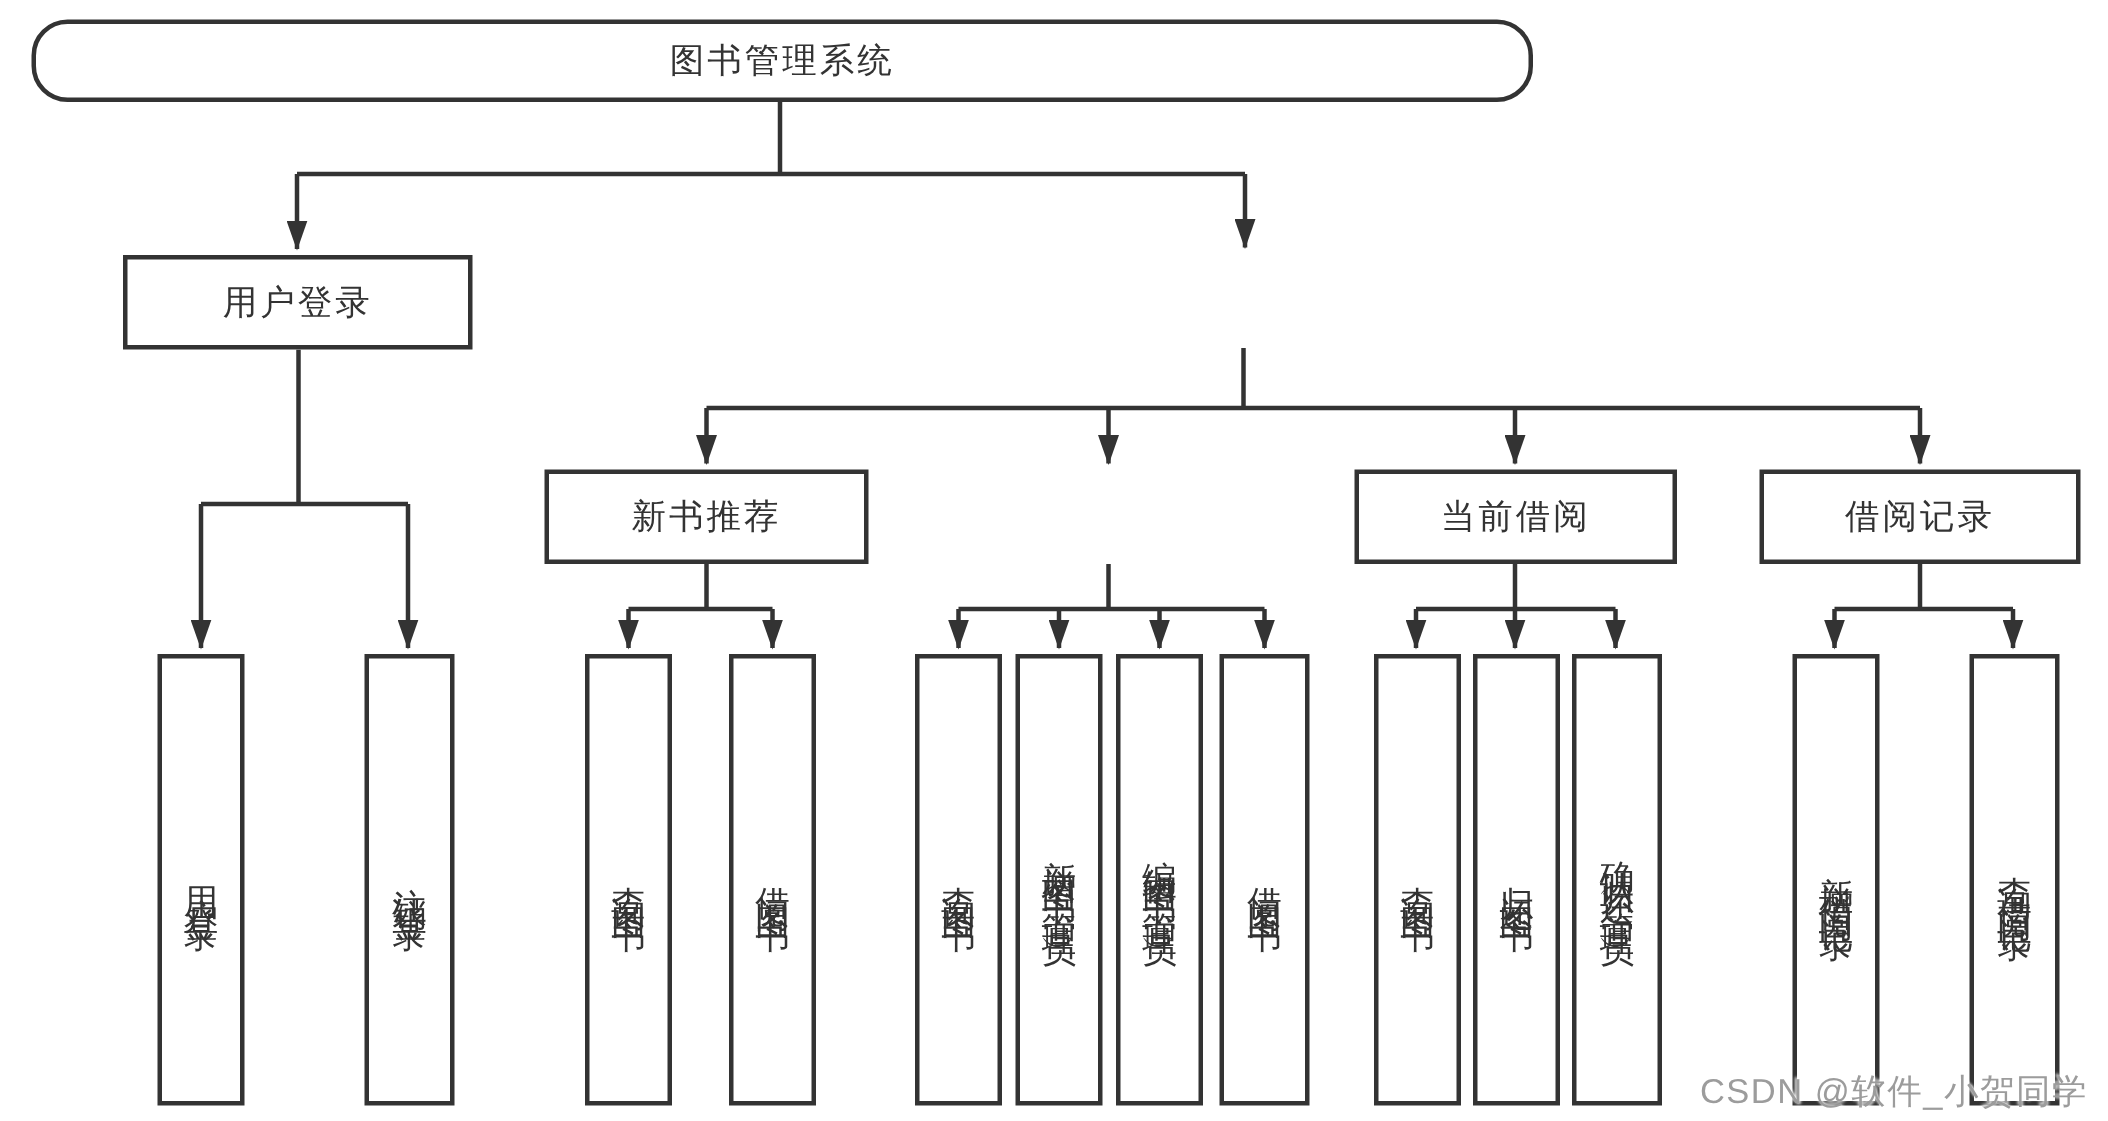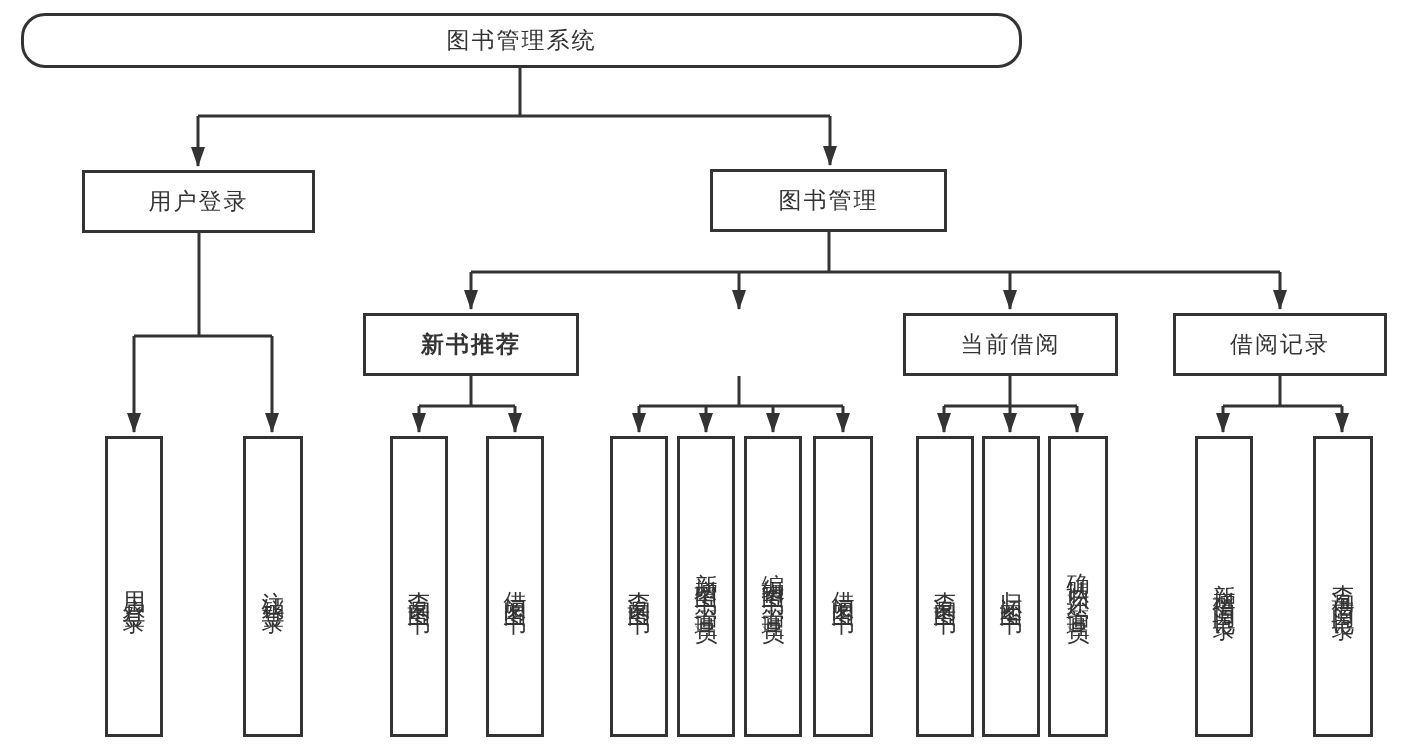--- a/index.html
+++ b/index.html
@@ -106,23 +106,22 @@
     <path class="wire" d="M944 406 V432" marker-end="url(#arrowhead)"></path>
     <path class="wire" d="M1010 406 V432" marker-end="url(#arrowhead)"></path>
     <path class="wire" d="M1077 406 V432" marker-end="url(#arrowhead)"></path>
     <path class="wire" d="M1223 406 V432" marker-end="url(#arrowhead)"></path>
     <path class="wire" d="M1342 406 V432" marker-end="url(#arrowhead)"></path>
   </svg>
 
   <div class="box" style="left:21px; top:13px; width:1001px; height:55px;border-radius:24px;">图书管理系统</div>
 
   <div class="box" style="left:82px; top:170px; width:233px; height:63px;">用户登录</div>
-  <div class="box" style="left:710px; top:169px; width:237px; height:63px;">图书管理</div>
 
-  <div class="box" style="left:363px; top:313px; width:216px; height:63px;font-weight:bold;">新书推荐</div>
+  <div class="box" style="left:363px; top:313px; width:216px; height:63px;">新书推荐</div>
   <div class="box" style="left:1173px; top:313px; width:214px; height:63px;">借阅记录</div>
   <div class="box" style="left:903px; top:313px; width:215px; height:63px;">当前借阅</div>
 
   <div class="box vertical" style="left:105px; top:436px; width:58px; height:301px;">用户登录</div>
   <div class="box vertical" style="left:243px; top:436px; width:60px; height:301px;">注销登录</div>
 
   <div class="box vertical" style="left:390px; top:436px; width:58px; height:301px;">查询图书</div>
   <div class="box vertical" style="left:486px; top:436px; width:58px; height:301px;">借阅图书</div>
 
   <div class="box vertical" style="left:610px; top:436px; width:58px; height:301px;">查询图书</div>
@@ -130,14 +129,15 @@
   <div class="box vertical" style="left:744px; top:436px; width:58px; height:301px;">编辑图书（管理员）</div>
   <div class="box vertical" style="left:813px; top:436px; width:60px; height:301px;">借阅图书</div>
 
   <div class="box vertical" style="left:916px; top:436px; width:58px; height:301px;">查询图书</div>
   <div class="box vertical" style="left:982px; top:436px; width:58px; height:301px;">归还图书</div>
   <div class="box vertical" style="left:1048px; top:436px; width:60px; height:301px;">确认归还（管理员）</div>
 
   <div class="box vertical" style="left:1195px; top:436px; width:58px; height:301px;">新增借阅记录</div>
   <div class="box vertical" style="left:1313px; top:436px; width:60px; height:301px;">查询借阅记录</div>
 
+  <div id="watermark">CSDN @软件_小贺同学</div>
 
 </div>
 
 </body></html>

